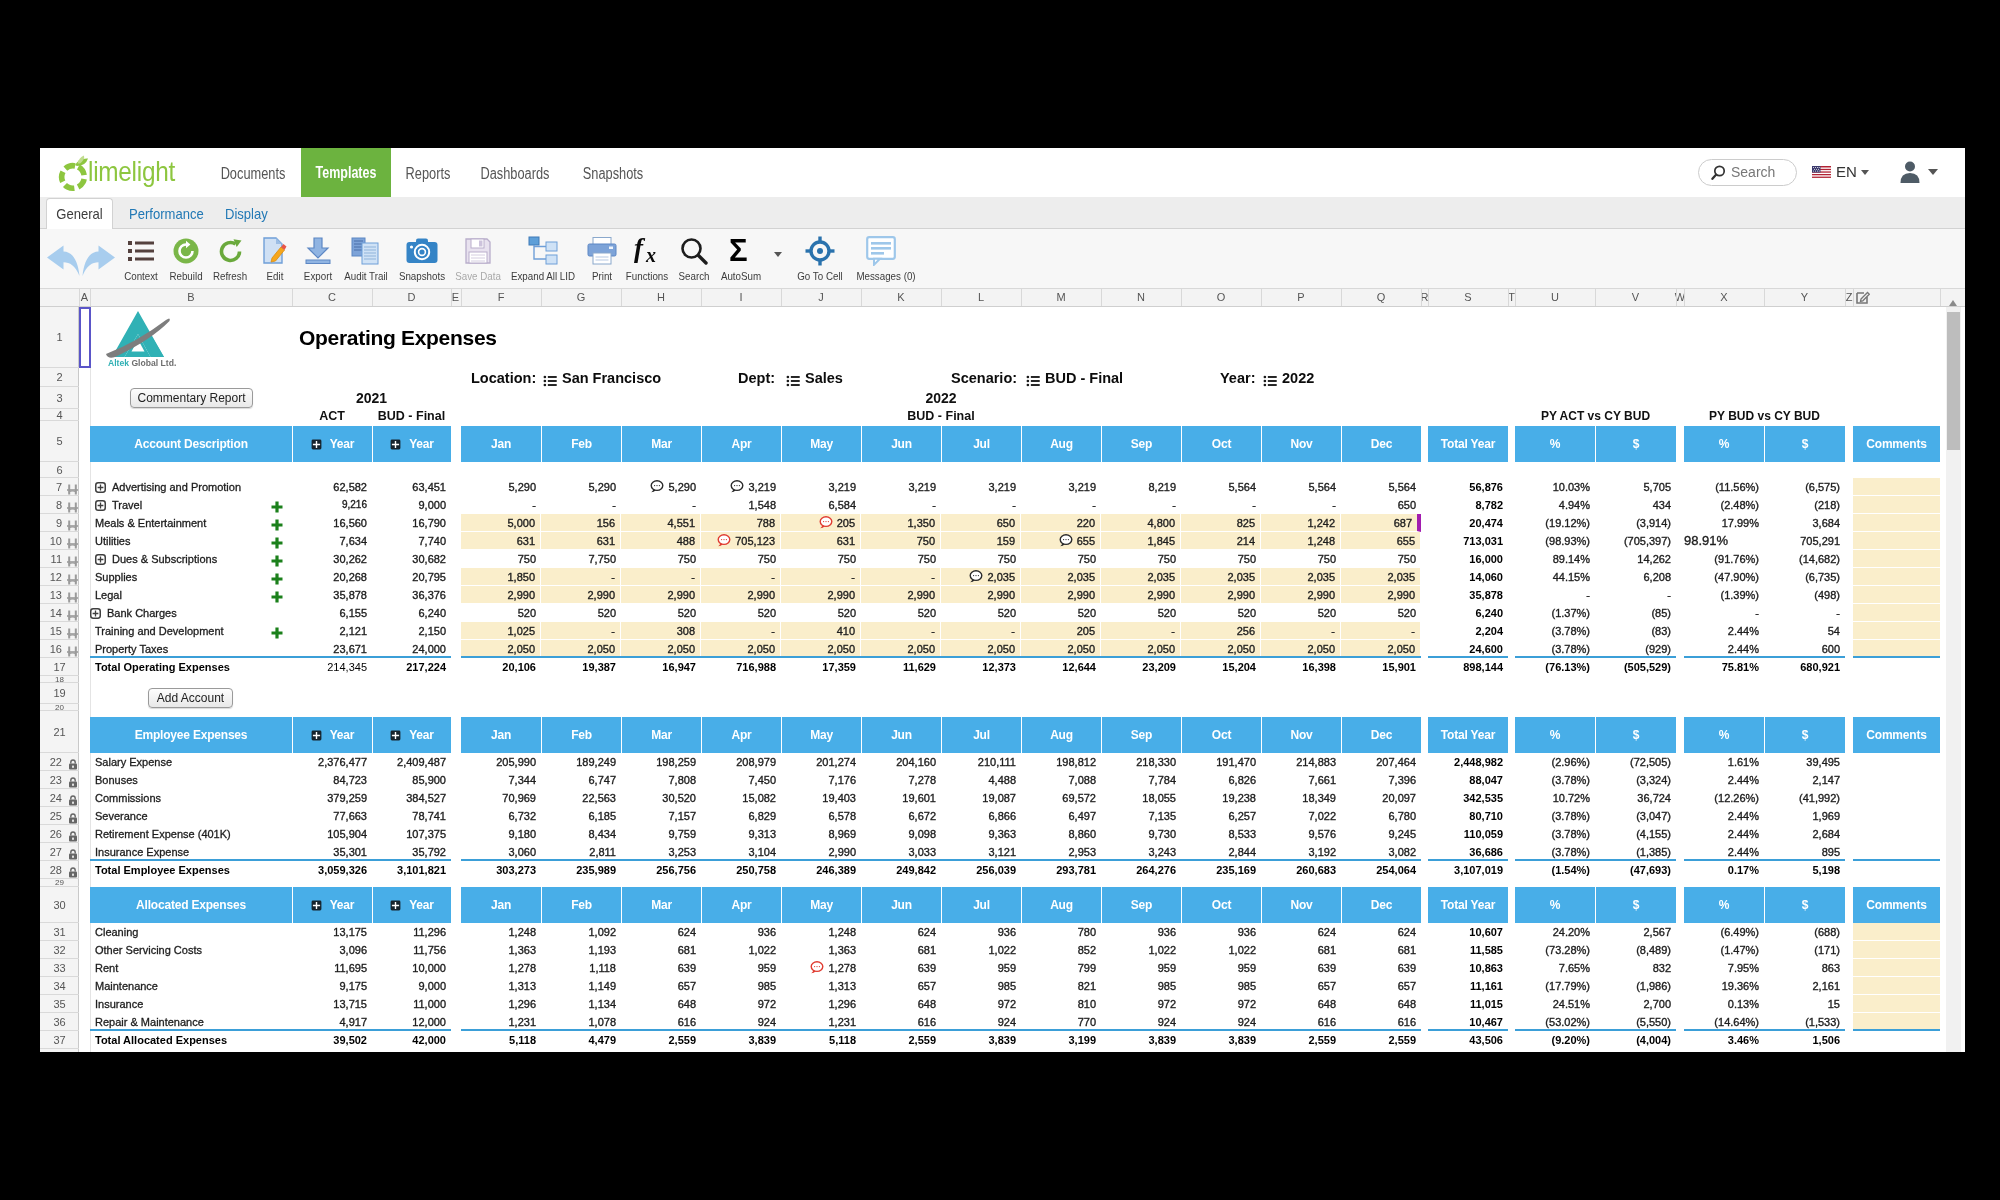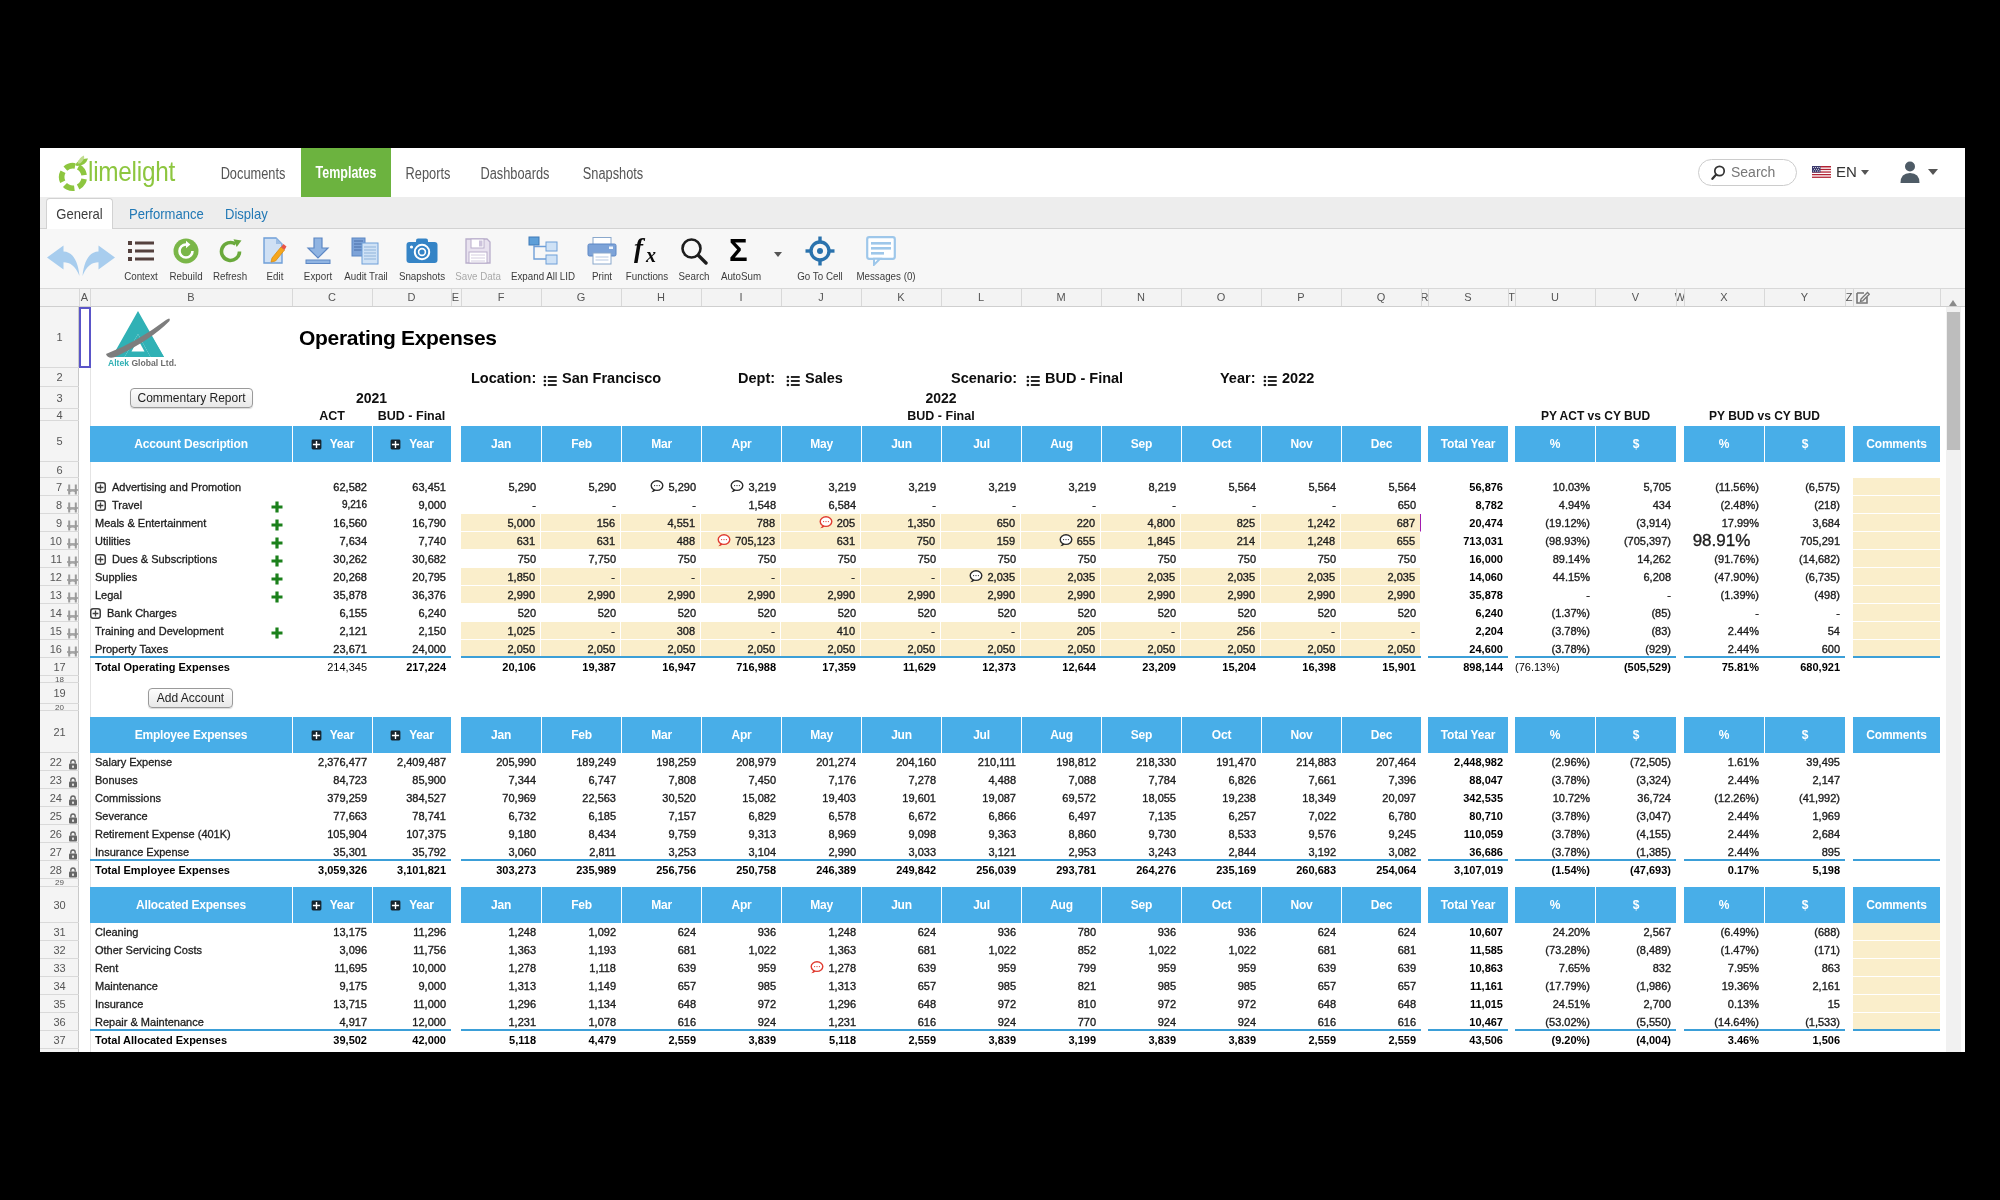--- a/index.html
+++ b/index.html
@@ -691,21 +691,21 @@
         <circle cx="4.6" cy="5.6" r="0.65" fill="#e03c31"></circle>
         <circle cx="7" cy="5.6" r="0.65" fill="#e03c31"></circle>
         <circle cx="9.4" cy="5.6" r="0.65" fill="#e03c31"></circle>
       </svg>205</div>
 <div class="ab" style="left:821px;top:366px;width:80px;height:18px;background:#faeecb;border-right:1px solid #fff;border-bottom:1px solid #fff;line-height:18px;text-align:right;padding-right:5px;font-size:11px;color:#1d1d1d;-webkit-text-stroke:0.35px #1d1d1d;white-space:nowrap">1,350</div>
 <div class="ab" style="left:901px;top:366px;width:80px;height:18px;background:#faeecb;border-right:1px solid #fff;border-bottom:1px solid #fff;line-height:18px;text-align:right;padding-right:5px;font-size:11px;color:#1d1d1d;-webkit-text-stroke:0.35px #1d1d1d;white-space:nowrap">650</div>
 <div class="ab" style="left:981px;top:366px;width:80px;height:18px;background:#faeecb;border-right:1px solid #fff;border-bottom:1px solid #fff;line-height:18px;text-align:right;padding-right:5px;font-size:11px;color:#1d1d1d;-webkit-text-stroke:0.35px #1d1d1d;white-space:nowrap">220</div>
 <div class="ab" style="left:1061px;top:366px;width:80px;height:18px;background:#faeecb;border-right:1px solid #fff;border-bottom:1px solid #fff;line-height:18px;text-align:right;padding-right:5px;font-size:11px;color:#1d1d1d;-webkit-text-stroke:0.35px #1d1d1d;white-space:nowrap">4,800</div>
 <div class="ab" style="left:1141px;top:366px;width:80px;height:18px;background:#faeecb;border-right:1px solid #fff;border-bottom:1px solid #fff;line-height:18px;text-align:right;padding-right:5px;font-size:11px;color:#1d1d1d;-webkit-text-stroke:0.35px #1d1d1d;white-space:nowrap">825</div>
 <div class="ab" style="left:1221px;top:366px;width:80px;height:18px;background:#faeecb;border-right:1px solid #fff;border-bottom:1px solid #fff;line-height:18px;text-align:right;padding-right:5px;font-size:11px;color:#1d1d1d;-webkit-text-stroke:0.35px #1d1d1d;white-space:nowrap">1,242</div>
-<div class="ab" style="left:1301px;top:366px;width:80px;height:18px;background:#faeecb;border-right:1px solid #a21caf;border-bottom:1px solid #fff;line-height:18px;text-align:right;padding-right:5px;font-size:11px;color:#1d1d1d;-webkit-text-stroke:0.35px #1d1d1d;white-space:nowrap">687</div>
+<div class="ab" style="left:1301px;top:366px;width:80px;height:18px;background:#faeecb;border-right:4px solid #a21caf;border-bottom:1px solid #fff;line-height:18px;text-align:right;padding-right:5px;font-size:11px;color:#1d1d1d;-webkit-text-stroke:0.35px #1d1d1d;white-space:nowrap">687</div>
 <div class="ab" style="left:1388px;top:366px;width:80px;height:18px;line-height:18px;text-align:right;padding-right:5px;font-size:11px;font-weight:bold;color:#000;white-space:nowrap">20,474</div>
 <div class="ab" style="left:1475px;top:366px;width:80px;height:18px;line-height:18px;text-align:right;padding-right:5px;font-size:11px;color:#1d1d1d;-webkit-text-stroke:0.35px #1d1d1d;white-space:nowrap">(19.12%)</div>
 <div class="ab" style="left:1555px;top:366px;width:81px;height:18px;line-height:18px;text-align:right;padding-right:5px;font-size:11px;color:#1d1d1d;-webkit-text-stroke:0.35px #1d1d1d;white-space:nowrap">(3,914)</div>
 <div class="ab" style="left:1644px;top:366px;width:80px;height:18px;line-height:18px;text-align:right;padding-right:5px;font-size:11px;color:#1d1d1d;-webkit-text-stroke:0.35px #1d1d1d;white-space:nowrap">17.99%</div>
 <div class="ab" style="left:1724px;top:366px;width:81px;height:18px;line-height:18px;text-align:right;padding-right:5px;font-size:11px;color:#1d1d1d;-webkit-text-stroke:0.35px #1d1d1d;white-space:nowrap">3,684</div>
 <div class="ab" style="left:1813px;top:366px;width:87px;height:18px;background:#faeecb;border-bottom:1px solid #fff"></div>
 <div class="ab" style="left:50px;top:384px;width:202px;height:18px;line-height:18px;padding-left:5px;font-size:11px;color:#1d1d1d;-webkit-text-stroke:0.3px #1d1d1d;white-space:nowrap">Utilities</div>
 <div class="ab" style="left:231px;top:387px"><svg width="12" height="12" viewBox="0 0 12 12">
         <path d="M6 0.5 v11 M0.5 6 h11" stroke="#1b801b" stroke-width="3.2"></path>
       </svg></div>
@@ -731,21 +731,21 @@
         <circle cx="7" cy="5.6" r="0.65" fill="#2b2b2b"></circle>
         <circle cx="9.4" cy="5.6" r="0.65" fill="#2b2b2b"></circle>
       </svg>655</div>
 <div class="ab" style="left:1061px;top:384px;width:80px;height:18px;background:#faeecb;border-right:1px solid #fff;border-bottom:1px solid #fff;line-height:18px;text-align:right;padding-right:5px;font-size:11px;color:#1d1d1d;-webkit-text-stroke:0.35px #1d1d1d;white-space:nowrap">1,845</div>
 <div class="ab" style="left:1141px;top:384px;width:80px;height:18px;background:#faeecb;border-right:1px solid #fff;border-bottom:1px solid #fff;line-height:18px;text-align:right;padding-right:5px;font-size:11px;color:#1d1d1d;-webkit-text-stroke:0.35px #1d1d1d;white-space:nowrap">214</div>
 <div class="ab" style="left:1221px;top:384px;width:80px;height:18px;background:#faeecb;border-right:1px solid #fff;border-bottom:1px solid #fff;line-height:18px;text-align:right;padding-right:5px;font-size:11px;color:#1d1d1d;-webkit-text-stroke:0.35px #1d1d1d;white-space:nowrap">1,248</div>
 <div class="ab" style="left:1301px;top:384px;width:80px;height:18px;background:#faeecb;border-right:1px solid #fff;border-bottom:1px solid #fff;line-height:18px;text-align:right;padding-right:5px;font-size:11px;color:#1d1d1d;-webkit-text-stroke:0.35px #1d1d1d;white-space:nowrap">655</div>
 <div class="ab" style="left:1388px;top:384px;width:80px;height:18px;line-height:18px;text-align:right;padding-right:5px;font-size:11px;font-weight:bold;color:#000;white-space:nowrap">713,031</div>
 <div class="ab" style="left:1475px;top:384px;width:80px;height:18px;line-height:18px;text-align:right;padding-right:5px;font-size:11px;color:#1d1d1d;-webkit-text-stroke:0.35px #1d1d1d;white-space:nowrap">(98.93%)</div>
 <div class="ab" style="left:1555px;top:384px;width:81px;height:18px;line-height:18px;text-align:right;padding-right:5px;font-size:11px;color:#1d1d1d;-webkit-text-stroke:0.35px #1d1d1d;white-space:nowrap">(705,397)</div>
-<div class="ab" style="left:1644px;top:384px;width:80px;height:18px;line-height:18px;text-align:center;padding-right:5px;font-size:17px;color:#1d1d1d;-webkit-text-stroke:0.35px #1d1d1d;white-space:nowrap">98.91%</div>
+<div class="ab" style="left:1644px;top:384px;width:80px;height:18px;line-height:18px;text-align:left;padding-right:5px;font-size:13px;color:#1d1d1d;-webkit-text-stroke:0.35px #1d1d1d;white-space:nowrap">98.91%</div>
 <div class="ab" style="left:1724px;top:384px;width:81px;height:18px;line-height:18px;text-align:right;padding-right:5px;font-size:11px;color:#1d1d1d;-webkit-text-stroke:0.35px #1d1d1d;white-space:nowrap">705,291</div>
 <div class="ab" style="left:1813px;top:384px;width:87px;height:18px;background:#faeecb;border-bottom:1px solid #fff"></div>
 <div class="ab" style="left:50px;top:402px;width:202px;height:18px;line-height:18px;padding-left:5px;font-size:11px;color:#1d1d1d;-webkit-text-stroke:0.3px #1d1d1d;white-space:nowrap"><svg width="11" height="11" viewBox="0 0 11 11" style="vertical-align:-1.5px;margin-right:6px">
         <rect x="0.75" y="0.75" width="9.5" height="9.5" rx="2.4" fill="none" stroke="#3f3f3f" stroke-width="1.5"></rect>
         <path d="M2.6 5.5 h5.8 M5.5 2.6 v5.8" stroke="#3f3f3f" stroke-width="1.3"></path>
       </svg>Dues &amp; Subscriptions</div>
 <div class="ab" style="left:231px;top:405px"><svg width="12" height="12" viewBox="0 0 12 12">
         <path d="M6 0.5 v11 M0.5 6 h11" stroke="#1b801b" stroke-width="3.2"></path>
       </svg></div>
 <div class="ab" style="left:252px;top:402px;width:80px;height:18px;line-height:18px;text-align:right;padding-right:5px;font-size:11px;color:#1d1d1d;-webkit-text-stroke:0.35px #1d1d1d;white-space:nowrap">30,262</div>
@@ -900,21 +900,21 @@
 <div class="ab" style="left:661px;top:510px;width:80px;height:18px;line-height:18px;text-align:right;padding-right:5px;font-size:11px;font-weight:bold;color:#000;white-space:nowrap">716,988</div>
 <div class="ab" style="left:741px;top:510px;width:80px;height:18px;line-height:18px;text-align:right;padding-right:5px;font-size:11px;font-weight:bold;color:#000;white-space:nowrap">17,359</div>
 <div class="ab" style="left:821px;top:510px;width:80px;height:18px;line-height:18px;text-align:right;padding-right:5px;font-size:11px;font-weight:bold;color:#000;white-space:nowrap">11,629</div>
 <div class="ab" style="left:901px;top:510px;width:80px;height:18px;line-height:18px;text-align:right;padding-right:5px;font-size:11px;font-weight:bold;color:#000;white-space:nowrap">12,373</div>
 <div class="ab" style="left:981px;top:510px;width:80px;height:18px;line-height:18px;text-align:right;padding-right:5px;font-size:11px;font-weight:bold;color:#000;white-space:nowrap">12,644</div>
 <div class="ab" style="left:1061px;top:510px;width:80px;height:18px;line-height:18px;text-align:right;padding-right:5px;font-size:11px;font-weight:bold;color:#000;white-space:nowrap">23,209</div>
 <div class="ab" style="left:1141px;top:510px;width:80px;height:18px;line-height:18px;text-align:right;padding-right:5px;font-size:11px;font-weight:bold;color:#000;white-space:nowrap">15,204</div>
 <div class="ab" style="left:1221px;top:510px;width:80px;height:18px;line-height:18px;text-align:right;padding-right:5px;font-size:11px;font-weight:bold;color:#000;white-space:nowrap">16,398</div>
 <div class="ab" style="left:1301px;top:510px;width:80px;height:18px;line-height:18px;text-align:right;padding-right:5px;font-size:11px;font-weight:bold;color:#000;white-space:nowrap">15,901</div>
 <div class="ab" style="left:1388px;top:510px;width:80px;height:18px;line-height:18px;text-align:right;padding-right:5px;font-size:11px;font-weight:bold;color:#000;white-space:nowrap">898,144</div>
-<div class="ab" style="left:1475px;top:510px;width:80px;height:18px;line-height:18px;padding-right:5px;font-size:11px;font-weight:normal;color:#000;white-space:nowrap">(76.13%)</div>
+<div class="ab" style="left:1475px;top:510px;width:80px;height:18px;line-height:18px;text-align:right;padding-right:5px;font-size:11px;font-weight:bold;color:#000;white-space:nowrap">(76.13%)</div>
 <div class="ab" style="left:1555px;top:510px;width:81px;height:18px;line-height:18px;text-align:right;padding-right:5px;font-size:11px;font-weight:bold;color:#000;white-space:nowrap">(505,529)</div>
 <div class="ab" style="left:1644px;top:510px;width:80px;height:18px;line-height:18px;text-align:right;padding-right:5px;font-size:11px;font-weight:bold;color:#000;white-space:nowrap">75.81%</div>
 <div class="ab" style="left:1724px;top:510px;width:81px;height:18px;line-height:18px;text-align:right;padding-right:5px;font-size:11px;font-weight:bold;color:#000;white-space:nowrap">680,921</div>
 <div class="ab" style="left:50px;top:605px;width:202px;height:18px;line-height:18px;padding-left:5px;font-size:11px;color:#1d1d1d;-webkit-text-stroke:0.3px #1d1d1d;white-space:nowrap">Salary Expense</div>
 <div class="ab" style="left:252px;top:605px;width:80px;height:18px;line-height:18px;text-align:right;padding-right:5px;font-size:11px;color:#1d1d1d;-webkit-text-stroke:0.35px #1d1d1d;white-space:nowrap">2,376,477</div>
 <div class="ab" style="left:332px;top:605px;width:79px;height:18px;line-height:18px;text-align:right;padding-right:5px;font-size:11px;color:#1d1d1d;-webkit-text-stroke:0.35px #1d1d1d;white-space:nowrap">2,409,487</div>
 <div class="ab" style="left:421px;top:605px;width:80px;height:18px;line-height:18px;text-align:right;padding-right:5px;font-size:11px;color:#1d1d1d;-webkit-text-stroke:0.35px #1d1d1d;white-space:nowrap">205,990</div>
 <div class="ab" style="left:501px;top:605px;width:80px;height:18px;line-height:18px;text-align:right;padding-right:5px;font-size:11px;color:#1d1d1d;-webkit-text-stroke:0.35px #1d1d1d;white-space:nowrap">189,249</div>
 <div class="ab" style="left:581px;top:605px;width:80px;height:18px;line-height:18px;text-align:right;padding-right:5px;font-size:11px;color:#1d1d1d;-webkit-text-stroke:0.35px #1d1d1d;white-space:nowrap">198,259</div>
 <div class="ab" style="left:661px;top:605px;width:80px;height:18px;line-height:18px;text-align:right;padding-right:5px;font-size:11px;color:#1d1d1d;-webkit-text-stroke:0.35px #1d1d1d;white-space:nowrap">208,979</div>

